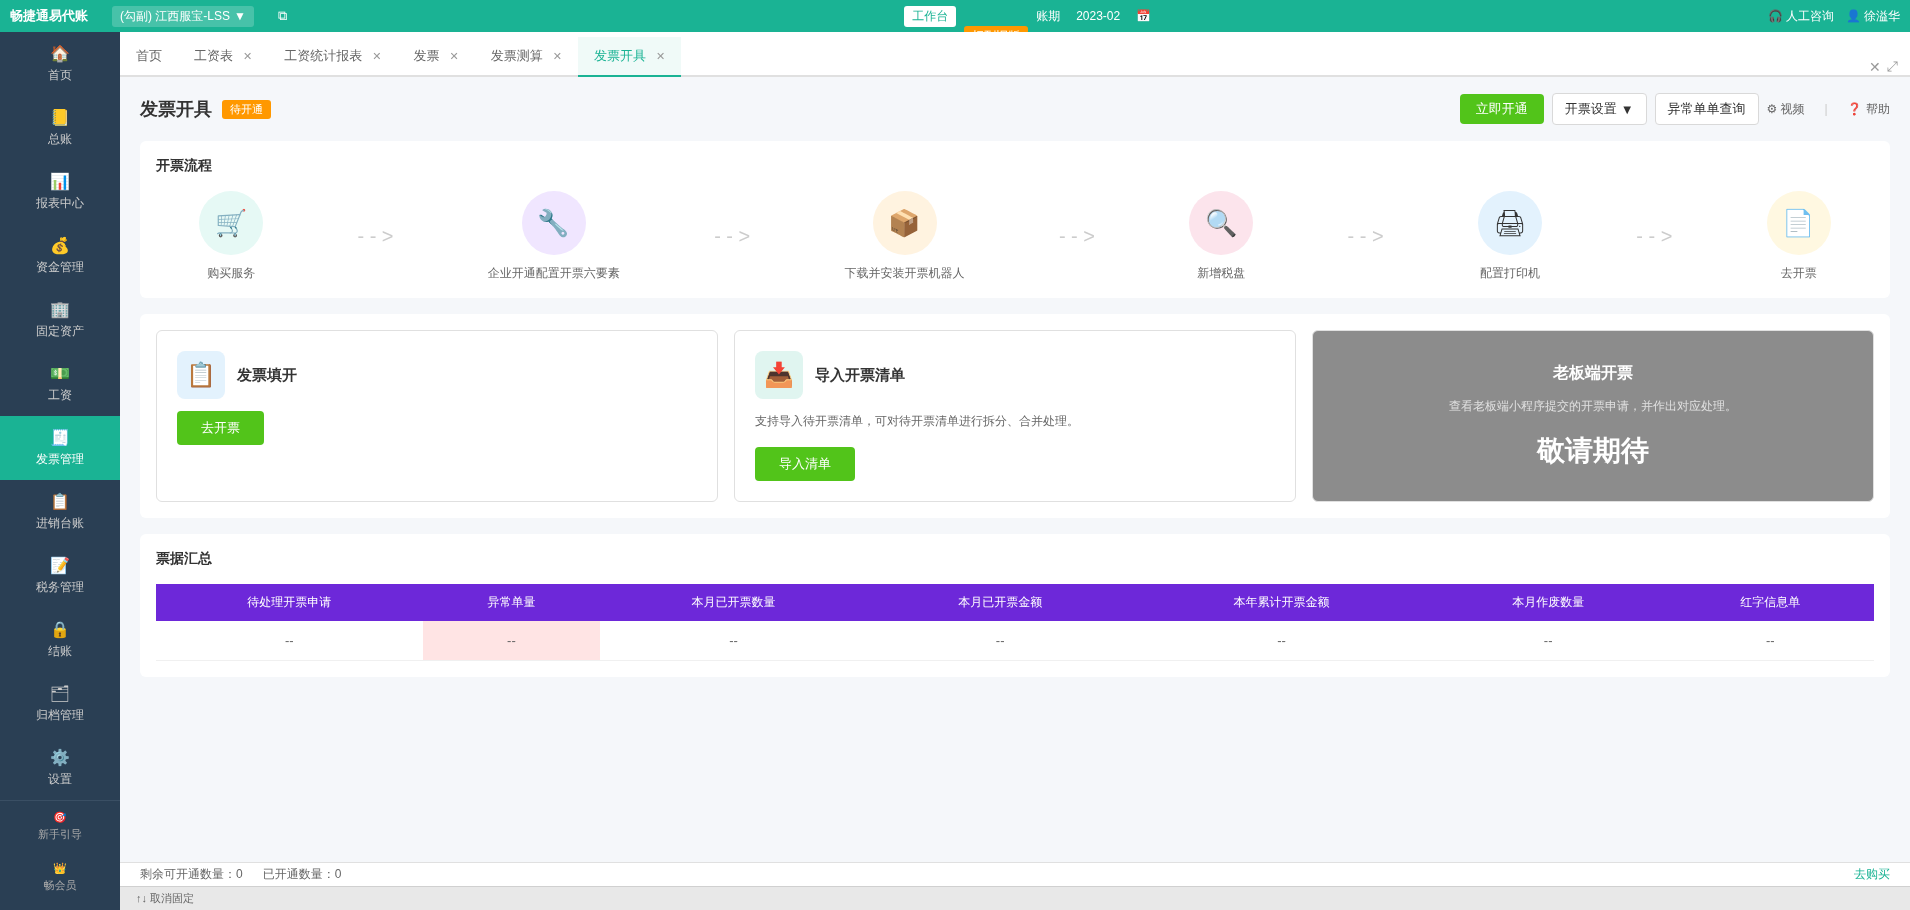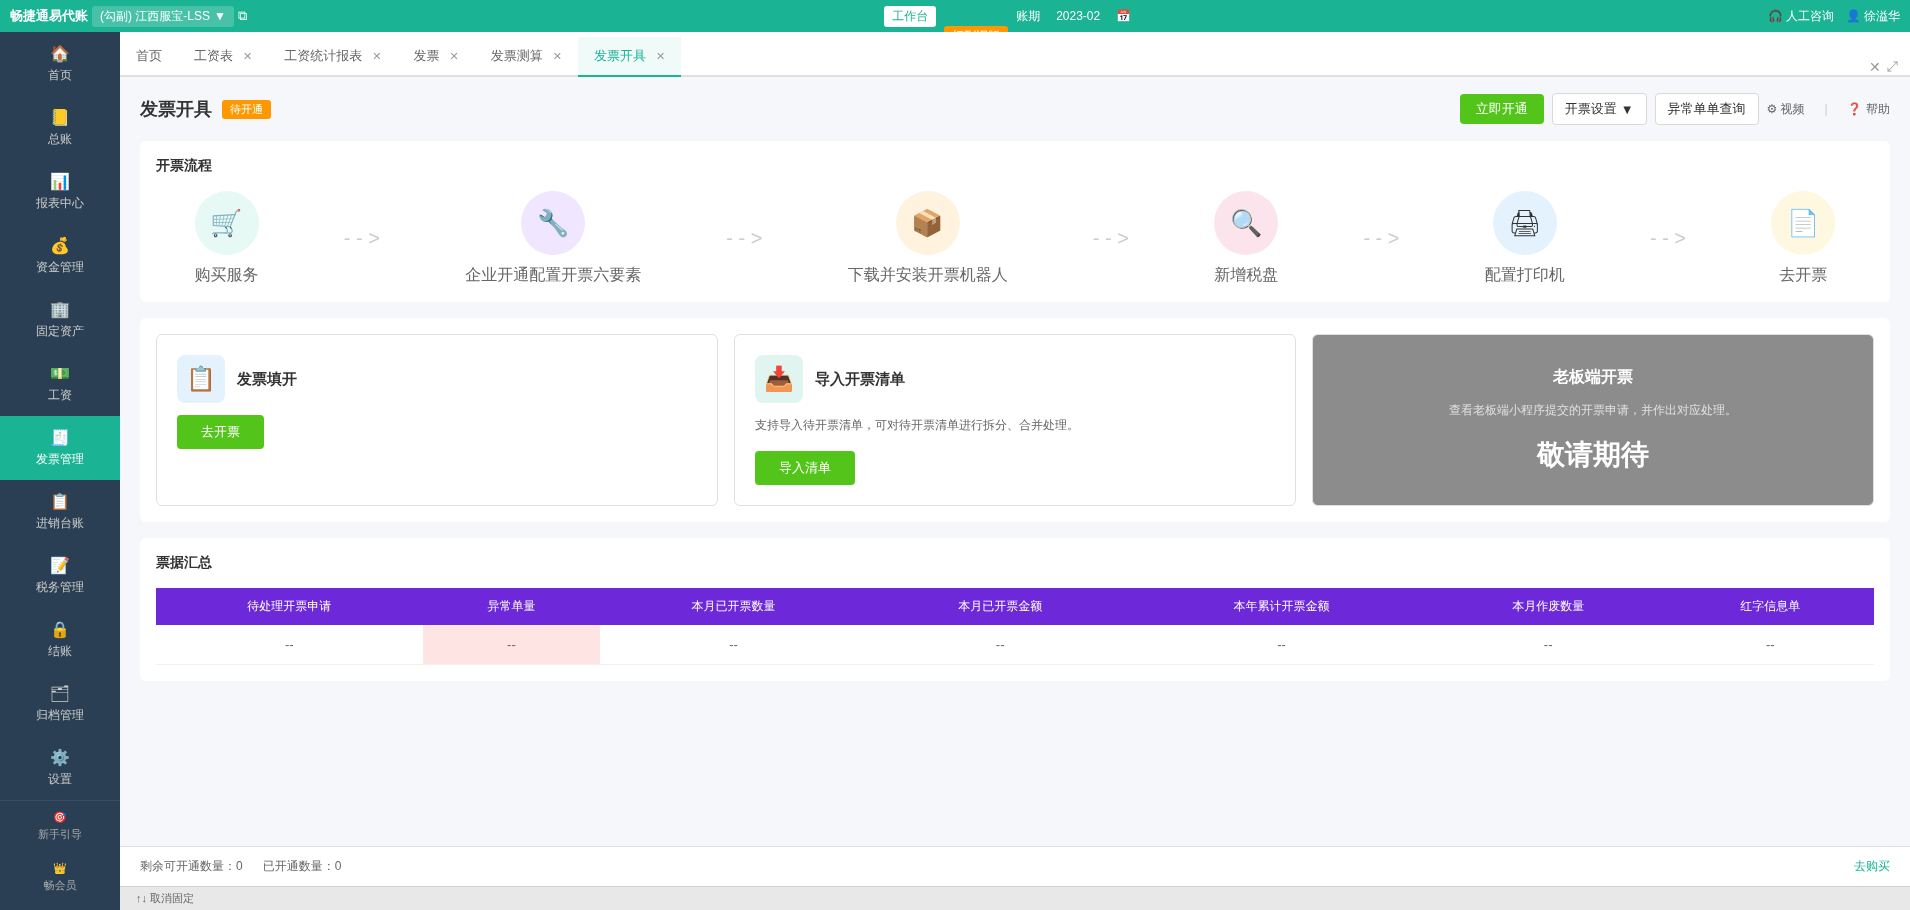--- a/index.html
+++ b/index.html
@@ -1,20 +1,20 @@
 <!DOCTYPE html>
 <html><head>
   <meta charset="utf-8">
   <style>
     * { box-sizing: border-box; margin: 0; padding: 0; }
     body { font-family: 'Microsoft YaHei', SimHei, sans-serif; font-size: 13px; background: #f0f2f5; color: #333; height: 910px; overflow: hidden; display: flex; flex-direction: column; }
 
     
     .top-bar { height: 32px; background: #1ab394; display: flex; align-items: center; justify-content: space-between; padding: 0 10px; color: #fff; flex-shrink: 0; }
-    .top-bar-left { display: flex; align-items: center; gap: 4px; }
+    .top-bar-left { display: flex; align-items: center; gap: 24px; }
     .top-bar-logo { font-size: 13px; font-weight: bold; color: #fff; }
     .top-bar-company { background: rgba(255,255,255,0.2); border-radius: 3px; padding: 2px 8px; font-size: 12px; display: flex; align-items: center; gap: 4px; }
     .top-bar-center { display: flex; align-items: center; gap: 8px; }
     .top-bar-btn { background: #fff; color: #1ab394; border: none; border-radius: 3px; padding: 2px 8px; font-size: 12px; cursor: pointer; }
     .top-bar-btn.active { background: #ff9800; color: #fff; margin-top: 40px; }
     .top-bar-period { font-size: 12px; display: flex; align-items: center; gap: 16px; }
     .top-bar-right { display: flex; align-items: center; gap: 12px; font-size: 12px; }
 
     
     .main-layout { display: flex; flex: 1; overflow: hidden; }
@@ -56,21 +56,21 @@
     .flow-steps { display: flex; align-items: center; justify-content: space-around; }
     .flow-step { display: flex; flex-direction: column; align-items: center; gap: 10px; }
     .flow-icon { width: 64px; height: 64px; border-radius: 50%; display: flex; align-items: center; justify-content: center; font-size: 26px; }
     .flow-icon.teal { background: #e6f9f5; }
     .flow-icon.purple { background: #f0e6ff; }
     .flow-icon.orange { background: #fff3e0; }
     .flow-icon.pink { background: #fce4ec; }
     .flow-icon.blue { background: #e3f2fd; }
     .flow-icon.gold { background: #fff8e1; }
     .flow-arrow { color: #ccc; font-size: 18px; padding: 0 8px; }
-    .flow-label { font-size: 16px; color: #666; text-align: center; }
+    .flow-label { font-size: 12px; color: #666; text-align: center; }
 
     
     .method-cards { display: flex; gap: 16px; }
     .method-card { flex: 1; border: 1px solid #e0e0e0; border-radius: 6px; padding: 20px; position: relative; }
     .method-card.old { background: #8c8c8c; color: #fff; display: flex; flex-direction: column; align-items: center; justify-content: center; min-height: 160px; }
     .method-card-header { display: flex; align-items: center; gap: 12px; margin-bottom: 12px; }
     .method-card-icon { width: 48px; height: 48px; border-radius: 8px; display: flex; align-items: center; justify-content: center; font-size: 24px; }
     .method-card-icon.blue { background: #e3f2fd; }
     .method-card-icon.teal { background: #e0f5f0; }
     .method-card-title { font-size: 15px; font-weight: bold; color: #333; }
@@ -80,21 +80,21 @@
     .old-desc { font-size: 12px; color: #e0e0e0; text-align: center; line-height: 1.7; margin-bottom: 16px; }
     .coming-soon { font-size: 28px; font-weight: bold; color: #fff; }
 
     
     .summary-table { width: 100%; border-collapse: collapse; }
     .summary-table th { background: #6d28d9; color: #fff; padding: 10px 12px; text-align: center; font-size: 12px; font-weight: normal; }
     .summary-table td { background: #fff; padding: 12px; text-align: center; font-size: 13px; color: #666; border-bottom: 1px solid #f0f0f0; }
     .summary-table td.highlight { background: #ffe4e4; }
 
     
-    .footer-bar { height: 40px; background: #fff; border-top: 1px solid #e0e0e0; display: flex; align-items: center; padding: 0 20px; gap: 24px; font-size: 12px; color: #666; flex-shrink: 0; justify-content: space-between; }
+    .footer-bar { height: 24px; background: #fff; border-top: 1px solid #e0e0e0; display: flex; align-items: center; padding: 0 20px; gap: 24px; font-size: 12px; color: #666; flex-shrink: 0; justify-content: space-between; }
     .footer-right { color: #1ab394; cursor: pointer; }
 
     
     .minimize-bar { height: 24px; background: #e8e8e8; display: flex; align-items: center; padding: 0 16px; font-size: 11px; color: #666; flex-shrink: 0; border-top: 1px solid #d0d0d0; }
   </style>
 </head>
 <body>
 
 <div class="top-bar">
   <div class="top-bar-left">

